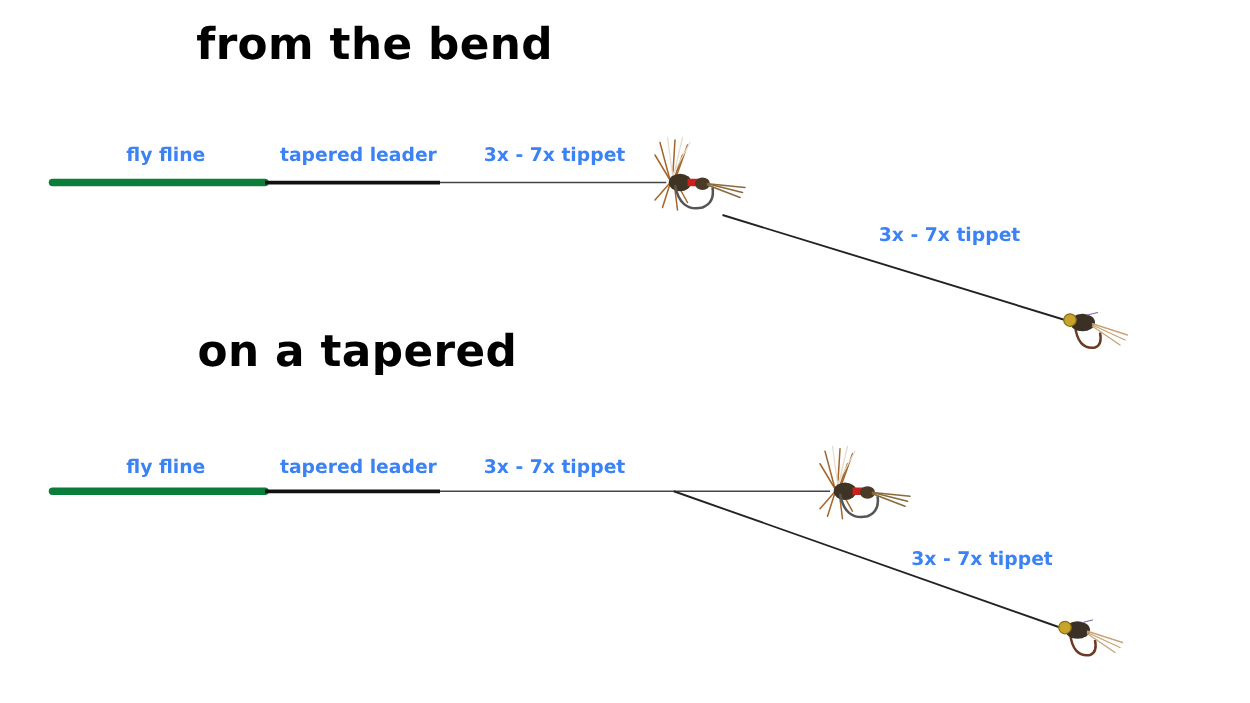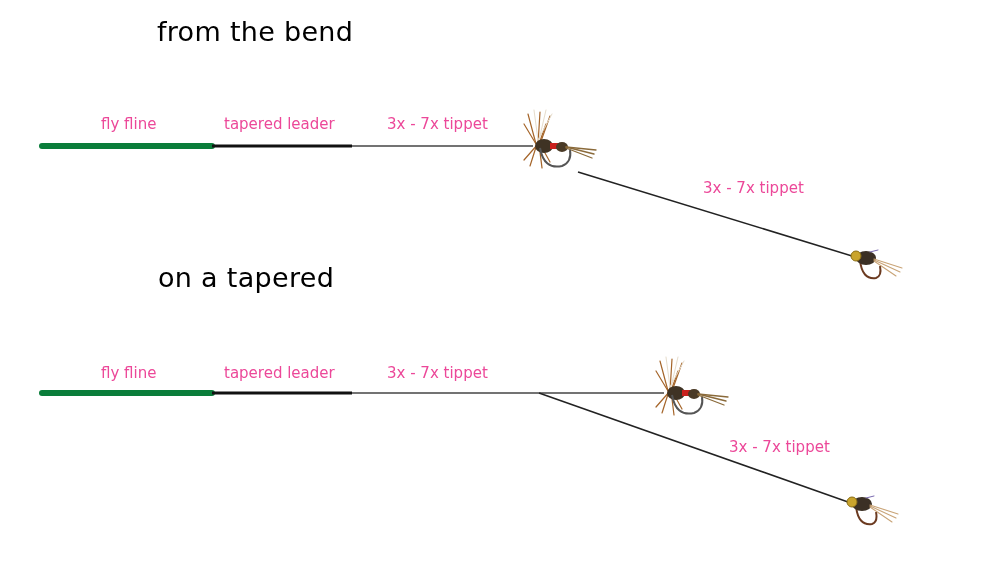--- a/index.html
+++ b/index.html
@@ -1,18 +1,18 @@
 <!DOCTYPE html>
 <html><head>
   <meta charset="utf-8">
   <style>
     html, body { margin: 0; padding: 0; background: #ffffff; }
     body { width: 1000px; height: 562px; position: relative; overflow: hidden; font-family: "DejaVu Sans", sans-serif; }
-    .heading { position: absolute; font-family: "DejaVu Sans", sans-serif; font-weight: normal; font-size: 27px; color: #000; letter-spacing: 0.3px; white-space: nowrap; }
-    .label { position: absolute; font-family: "DejaVu Sans", sans-serif; font-size: 15px; color: #ec4899; white-space: nowrap; font-weight: 400; }
+    .heading { position: absolute; font-family: "DejaVu Sans", sans-serif; font-weight: bold; font-size: 35px; color: #000; letter-spacing: 0.3px; white-space: nowrap; }
+    .label { position: absolute; font-family: "DejaVu Sans", sans-serif; font-size: 15px; color: #3b82f6; white-space: nowrap; font-weight: 700; }
     svg.rig { position: absolute; left: 0; top: 0; }
   </style>
 </head>
 <body>
 
 <div class="heading" style="left:157px; top:16px;">from the bend</div>
 <div class="label" style="left:101px; top:115px;">fly fline</div>
 <div class="label" style="left:224px; top:115px;">tapered leader</div>
 <div class="label" style="left:387px; top:115px;">3x - 7x tippet</div>
 <div class="label" style="left:703px; top:179px;">3x - 7x tippet</div>

